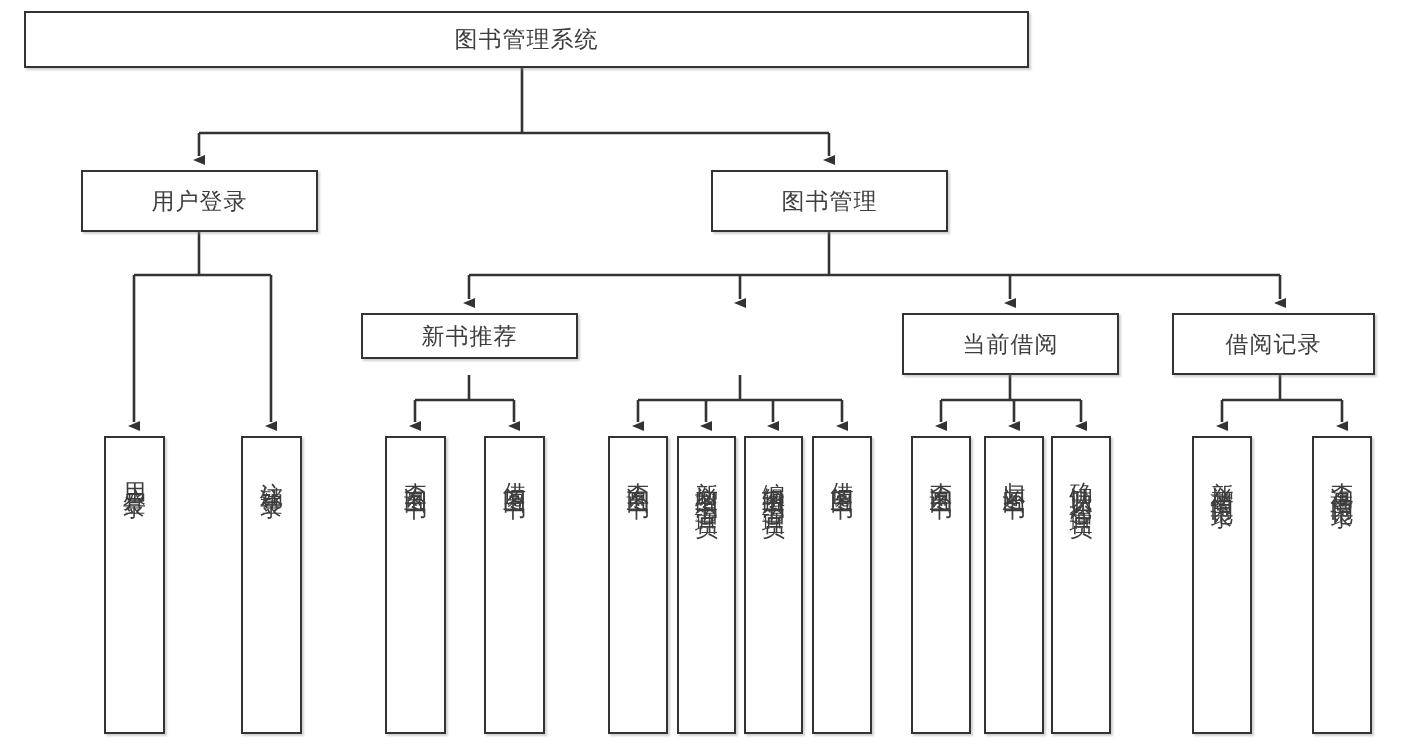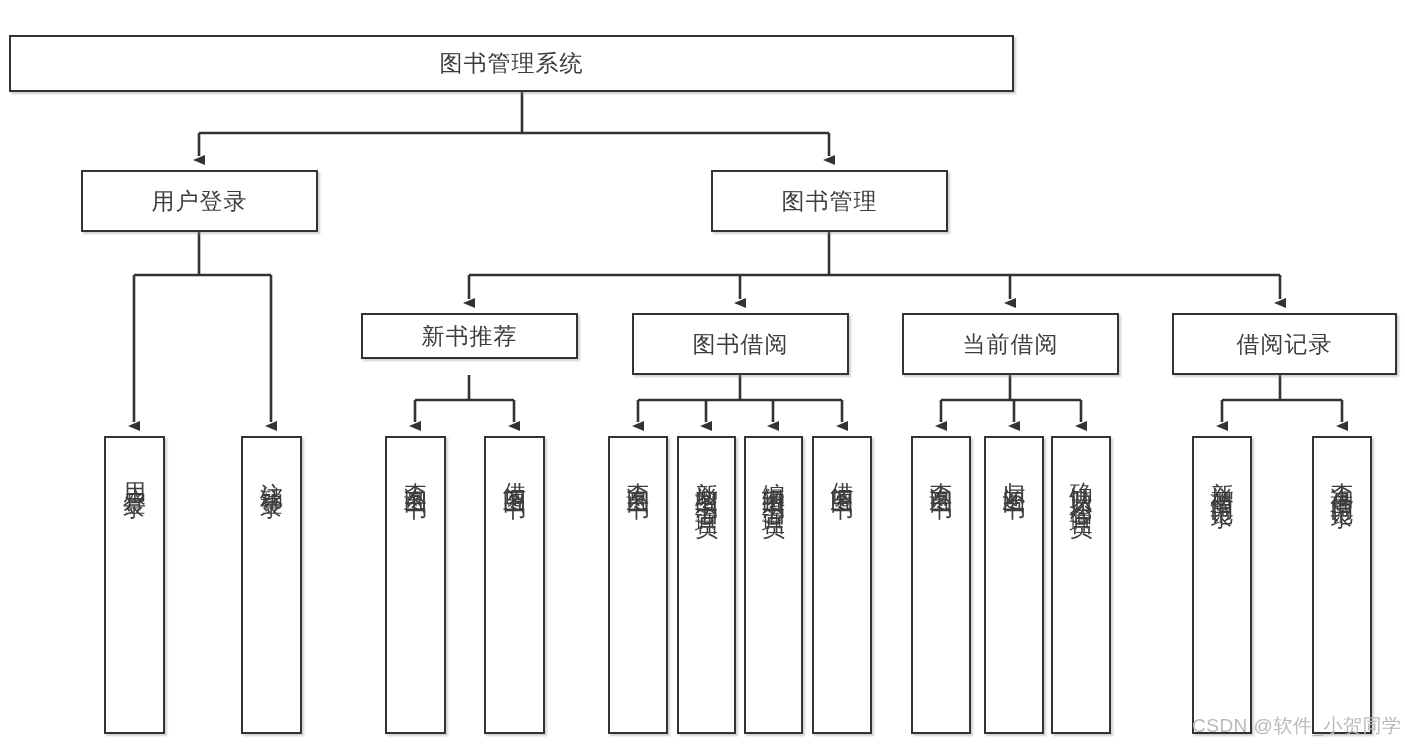--- a/index.html
+++ b/index.html
@@ -118,41 +118,38 @@
       <path d="M 1081 400 L 1081 422" marker-end="url(#arrow)"></path>
     </g>
     <g stroke="#333333" stroke-width="2.6" fill="none">
       <path d="M 1280 375 L 1280 400"></path>
       <path d="M 1222 400 L 1342 400"></path>
       <path d="M 1222 400 L 1222 422" marker-end="url(#arrow)"></path>
       <path d="M 1342 400 L 1342 422" marker-end="url(#arrow)"></path>
     </g>
   </svg>
 
-  <div class="node" style="left: 9px; top: 11px; width: 1005px; height: 57px; margin-top: 24px;">
+  <div class="node" style="left: 24px; top: 11px; width: 1005px; height: 57px;">
     <span class="node-label">图书管理系统</span>
   </div>
 
   <div class="node" style="left: 81px; top: 170px; width: 237px; height: 62px;">
     <span class="node-label">用户登录</span>
   </div>
   <div class="node" style="left: 711px; top: 170px; width: 237px; height: 62px;">
     <span class="node-label">图书管理</span>
   </div>
 
   <div class="node" style="left: 361px; top: 313px; width: 217px; height: 46px;">
     <span class="node-label">新书推荐</span>
   </div>
-  <div class="node" style="left: 632px; top: 313px; width: 217px; height: 62px;">
-    <span class="node-label">图书借阅</span>
-  </div>
   <div class="node" style="left: 902px; top: 313px; width: 217px; height: 62px; justify-content: center;">
     <span class="node-label">当前借阅</span>
   </div>
-  <div class="node" style="left: 1172px; top: 313px; width: 225px; height: 62px; text-align: center;">
+  <div class="node" style="left: 1172px; top: 313px; width: 203px; height: 62px; text-align: center;">
     <span class="node-label">借阅记录</span>
   </div>
 
   <div class="node vertical" style="left: 104px; top: 436px; width: 61px; height: 298px;">
     <span class="node-label">用户登录</span>
   </div>
   <div class="node vertical" style="left: 241px; top: 436px; width: 61px; height: 298px;">
     <span class="node-label">注销登录</span>
   </div>
   <div class="node vertical" style="left: 385px; top: 436px; width: 61px; height: 298px;">
@@ -182,15 +179,14 @@
   <div class="node vertical" style="left: 1051px; top: 436px; width: 60px; height: 298px;">
     <span class="node-label">确认归还（管理员）</span>
   </div>
   <div class="node vertical" style="left: 1192px; top: 436px; width: 60px; height: 298px;">
     <span class="node-label">新增借阅记录</span>
   </div>
   <div class="node vertical" style="left: 1312px; top: 436px; width: 60px; height: 298px;">
     <span class="node-label">查询借阅记录</span>
   </div>
 
-  <div class="watermark" style="left: 1192px; top: 713px;">CSDN @软件_小贺同学</div>
 
 </div>
 
 </body></html>

